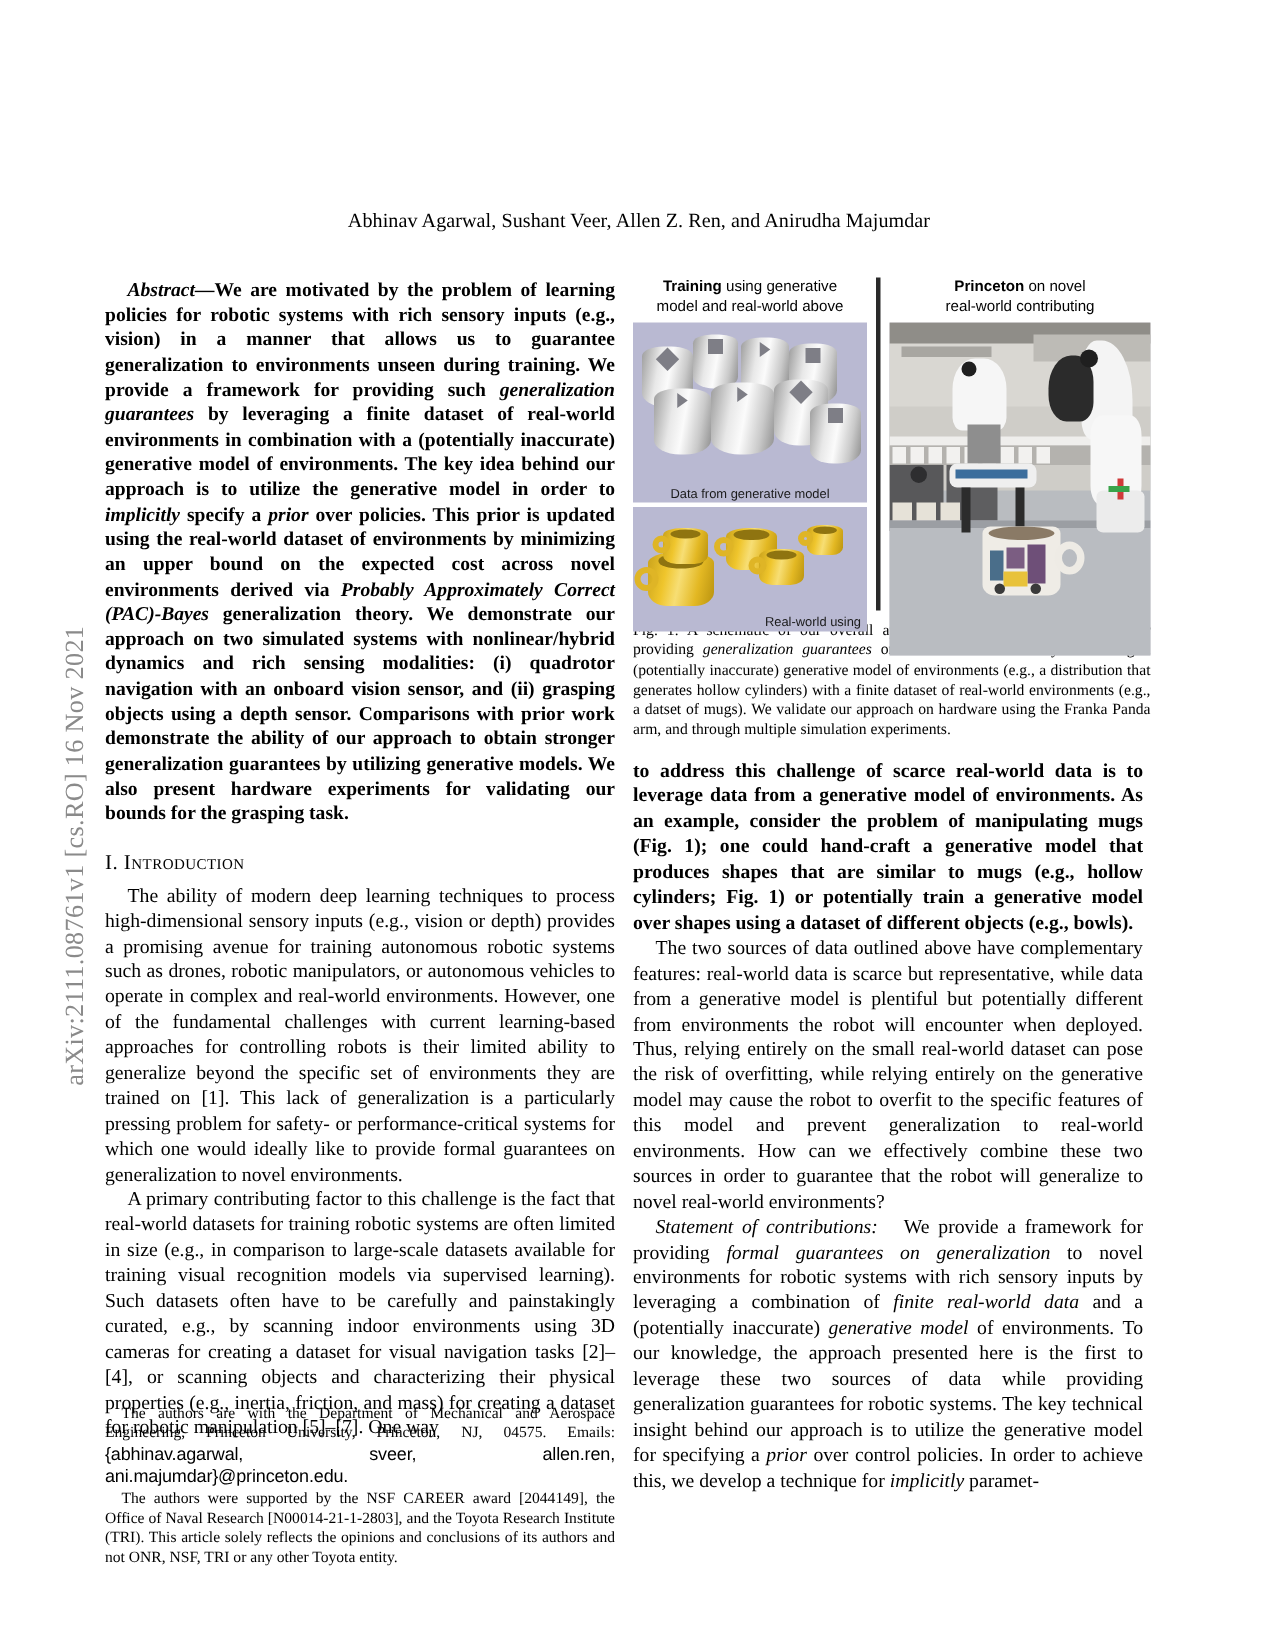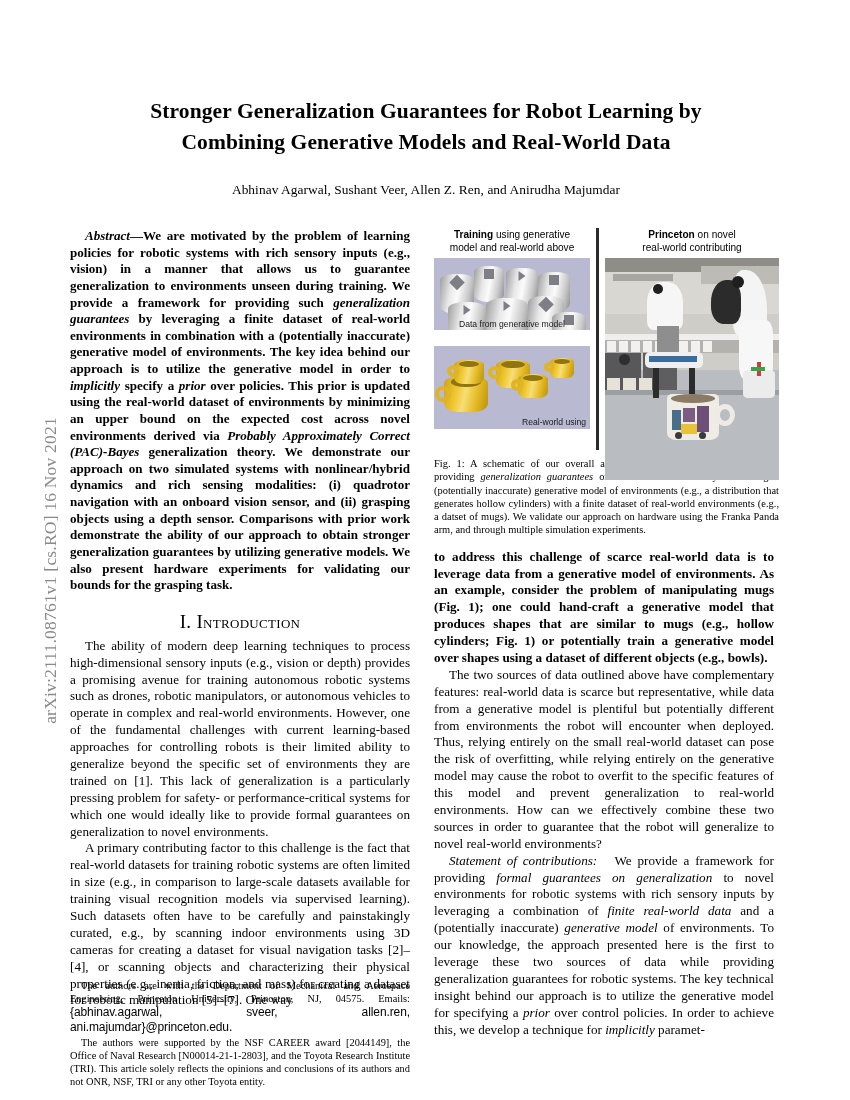--- a/index.html
+++ b/index.html
@@ -39,33 +39,33 @@
   #title-block { padding-top: 96px; text-align: center; }
   #paper-title {
     font-size: 21.5px;
     font-weight: bold;
     line-height: 1.42;
     letter-spacing: 0.1px;
     margin: 0 auto;
     width: 620px;
   }
   #authors {
-    margin-top: 25px;
+    margin-top: 43px;
     font-size: 13.4px;
     letter-spacing: 0.05px;
   }
 
   
   #columns {
     display: flex;
     margin-top: 30px;
     height: 860px;
   }
   .col { width: 340px; position: relative; }
-  #col-left { margin-right: 24px; }
+  #col-left { margin-right: 12px; }
 
   p { margin: 0; }
 
   .body-par {
     font-size: 13.15px;
     line-height: 1.285;
     text-align: justify;
     text-indent: 15px;
     hyphens: none;
   }
@@ -77,22 +77,22 @@
     font-weight: bold;
     line-height: 1.275;
     text-align: justify;
     text-indent: 15px;
   }
   #abstract .lbl { font-style: italic; font-weight: bold; }
   em { font-style: italic; }
 
   
   .section-head {
-    text-align: center;
-    font-size: 19px;
+    text-align: left;
+    font-size: 14px;
     margin: 17px 0 5px 0;
     font-variant: small-caps;
     letter-spacing: 0.3px;
   }
   .section-head .num { font-variant: normal; }
 
   
   #footnote {
     position: absolute;
     bottom: 0px; left: 0; width: 340px;
@@ -132,21 +132,21 @@
   }
   #fig-right { width: 174px; }
 
   
   .lav-panel {
     position: relative;
     background: #b9b9d2;
     width: 100%;
     overflow: hidden;
   }
-  #panel-gen { height: 72px; margin-bottom: 16px; }
+  #panel-gen { height: 120px; margin-bottom: 3px; }
   #panel-real { height: 83px; }
 
   .panel-caption {
     position: absolute;
     right: 4px; bottom: 2px;
     font-family: "Liberation Sans", sans-serif;
     font-size: 8.6px;
     color: #1a1a1a;
     white-space: nowrap;
   }
@@ -219,21 +219,20 @@
   #right-body .body-par + .body-par { margin-top: 0; }
 </style>
 </head>
 <body>
 
 <div id="arxiv-stamp">arXiv:2111.08761v1  [cs.RO]  16 Nov 2021</div>
 
 <div id="page">
 
   <div id="title-block">
-    <h1 id="paper-title">Stronger Generalization Guarantees for Robot Learning by Combining Generative Models and Real-World Data</h1>
     <div id="authors">Abhinav Agarwal, Sushant Veer, Allen Z. Ren, and Anirudha Majumdar</div>
   </div>
 
   <div id="columns">
 
     <div class="col" id="col-left">
 
       <p id="abstract"><span class="lbl">Abstract—</span><span>We are motivated by the problem of learning
         policies for robotic systems with rich sensory inputs (e.g., vision) in a manner that allows us to
         guarantee generalization to environments unseen during training. We provide a framework for providing

